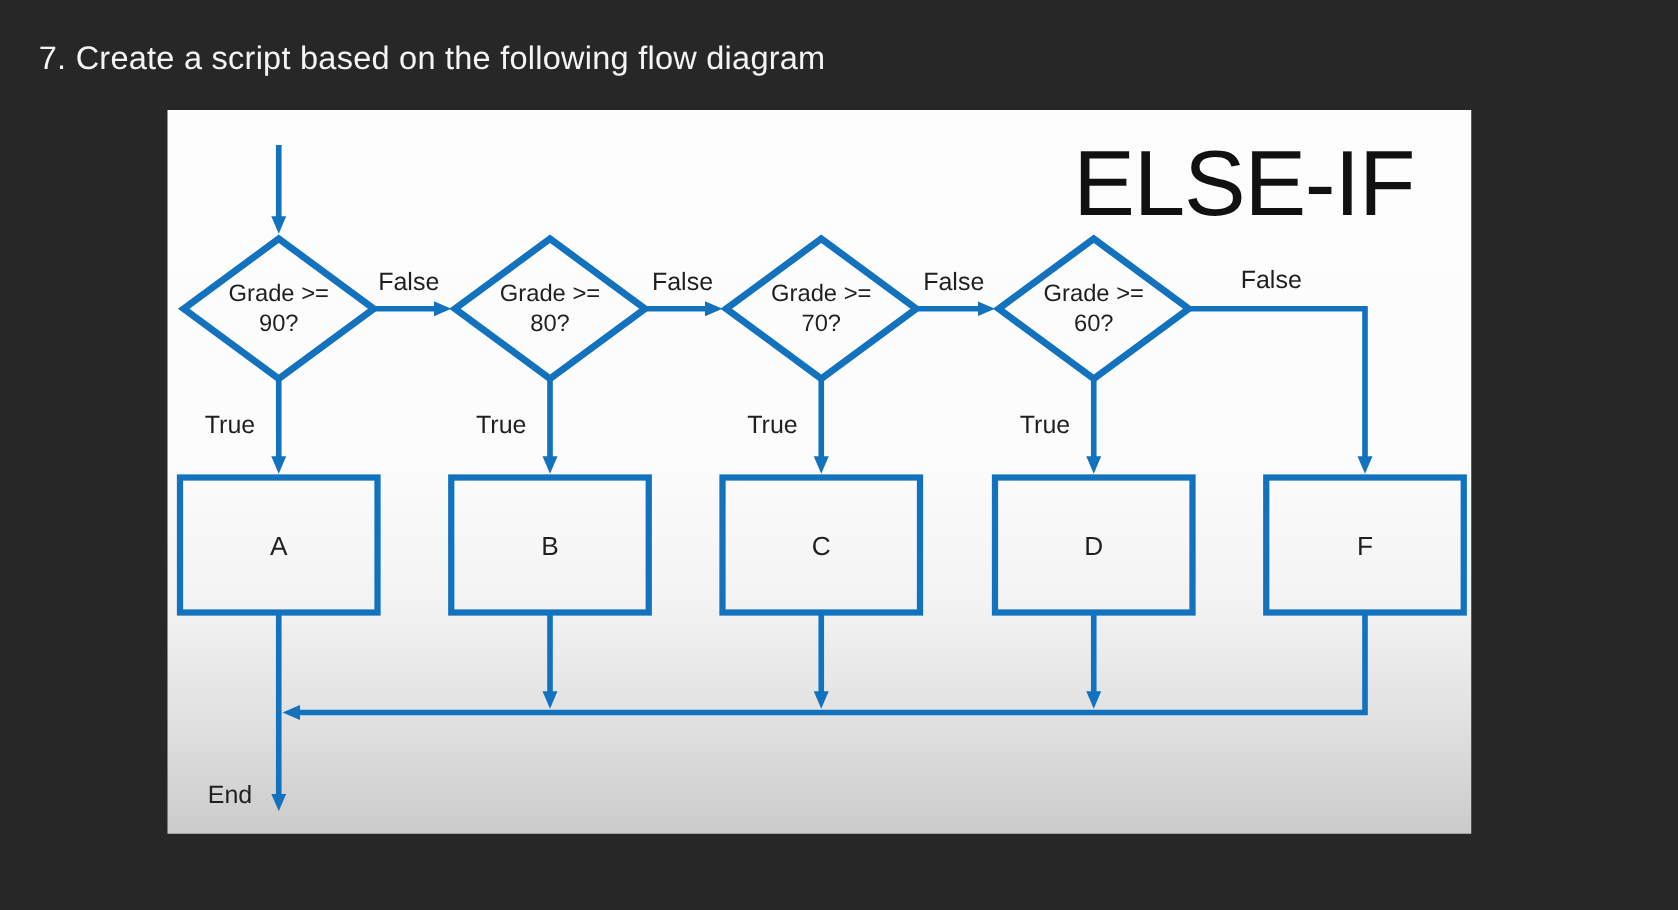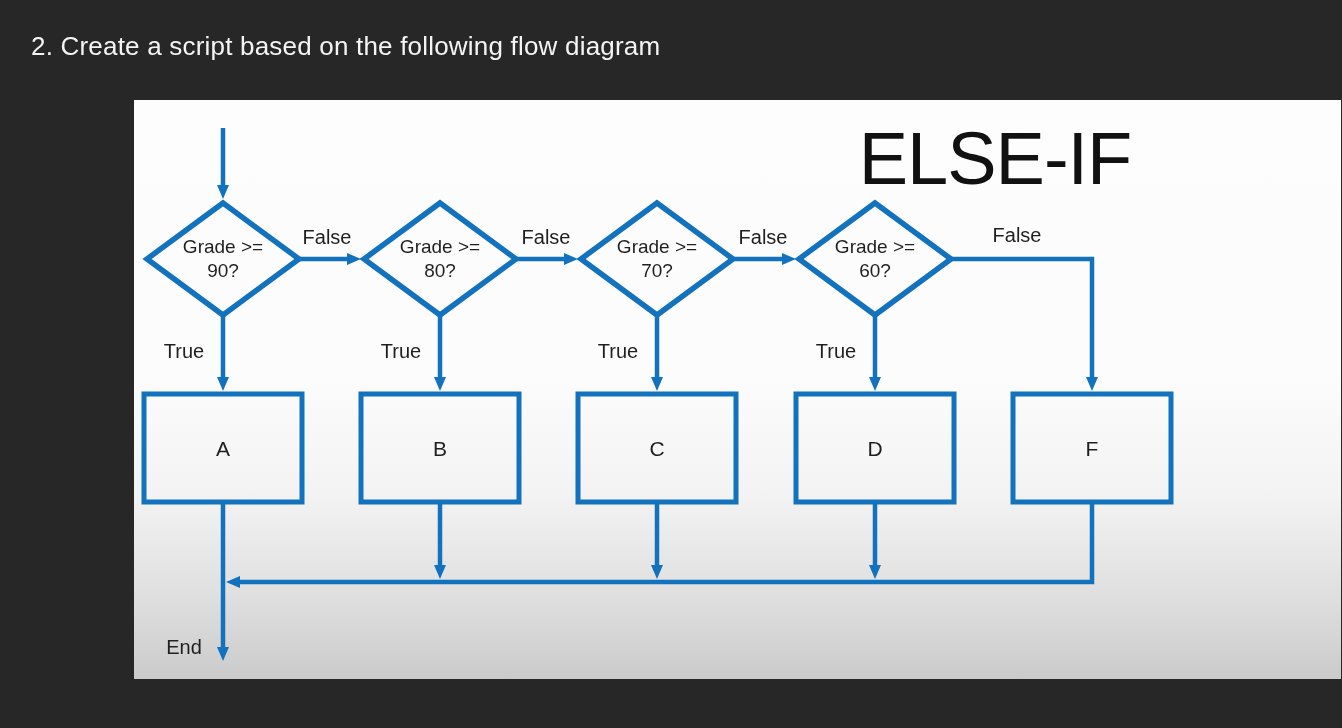--- a/index.html
+++ b/index.html
@@ -17,22 +17,22 @@
   .slide-title {
     position: absolute;
     left: 31px; top: 31px;
     font-size: 26px;
     font-weight: 400;
     letter-spacing: 0.2px;
     color: #f4f4f4;
   }
   .diagram-panel {
     position: absolute;
-    left: 134px; top: 100px;
-    width: 1207px; height: 579px;
+    left: 134px; top: 88px;
+    width: 1043px; height: 579px;
     background: linear-gradient(180deg,
       #fdfdfd 0%, #fcfcfc 48%, #f3f3f3 68%,
       #e0e0e0 85%, #cbcbcb 100%);
   }
   svg { display: block; }
   .diamond {
     fill: none;
     stroke: #1272bd;
     stroke-width: 5.5;
     stroke-linejoin: miter;
@@ -71,21 +71,21 @@
     fill: #111111;
     text-anchor: middle;
     letter-spacing: -1px;
   }
 </style>
 </head>
 <body>
 
 <div class="slide">
 
-  <div class="slide-title">2. Create a script based on the following flow diagram</div>
+  <div class="slide-title">7. Create a script based on the following flow diagram</div>
 
   <div class="diagram-panel">
     <svg width="1043" height="579" viewBox="0 0 1043 579">
       <defs>
         <marker id="arrow" markerUnits="userSpaceOnUse" markerWidth="16" markerHeight="14" refX="1" refY="6" orient="auto">
           <path d="M0,0 L14,6 L0,12 Z" fill="#1272bd"></path>
         </marker>
       </defs>
 
       <text class="heading-text" x="861" y="84">ELSE-IF</text>

